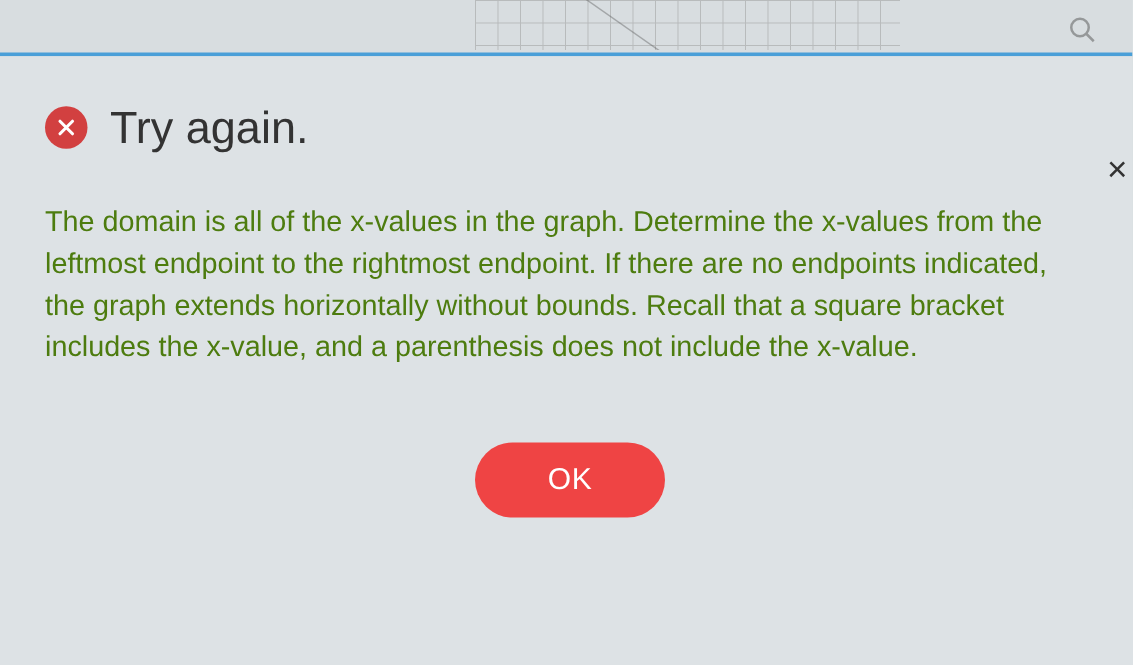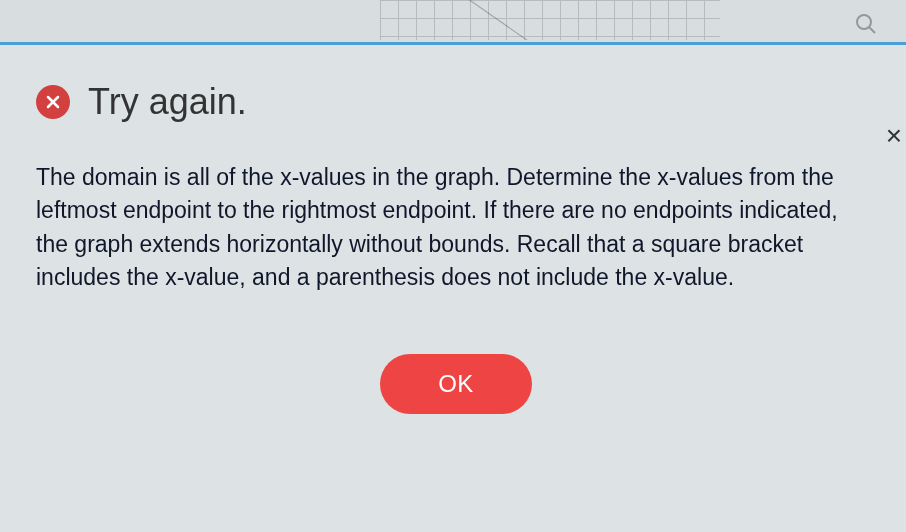--- a/index.html
+++ b/index.html
@@ -92,21 +92,21 @@
       height: 16px;
     }
     .title {
       font-size: 36px;
       color: #333;
       font-weight: 400;
     }
     .message {
       font-size: 23px;
       line-height: 1.45;
-      color: #0f172a;
+      color: #4d7c0f;
       margin-bottom: 60px;
       max-width: 850px;
     }
     .button-row {
       display: flex;
       justify-content: center;
     }
     .ok-button {
       background: #ef4444;
       color: #fff;

